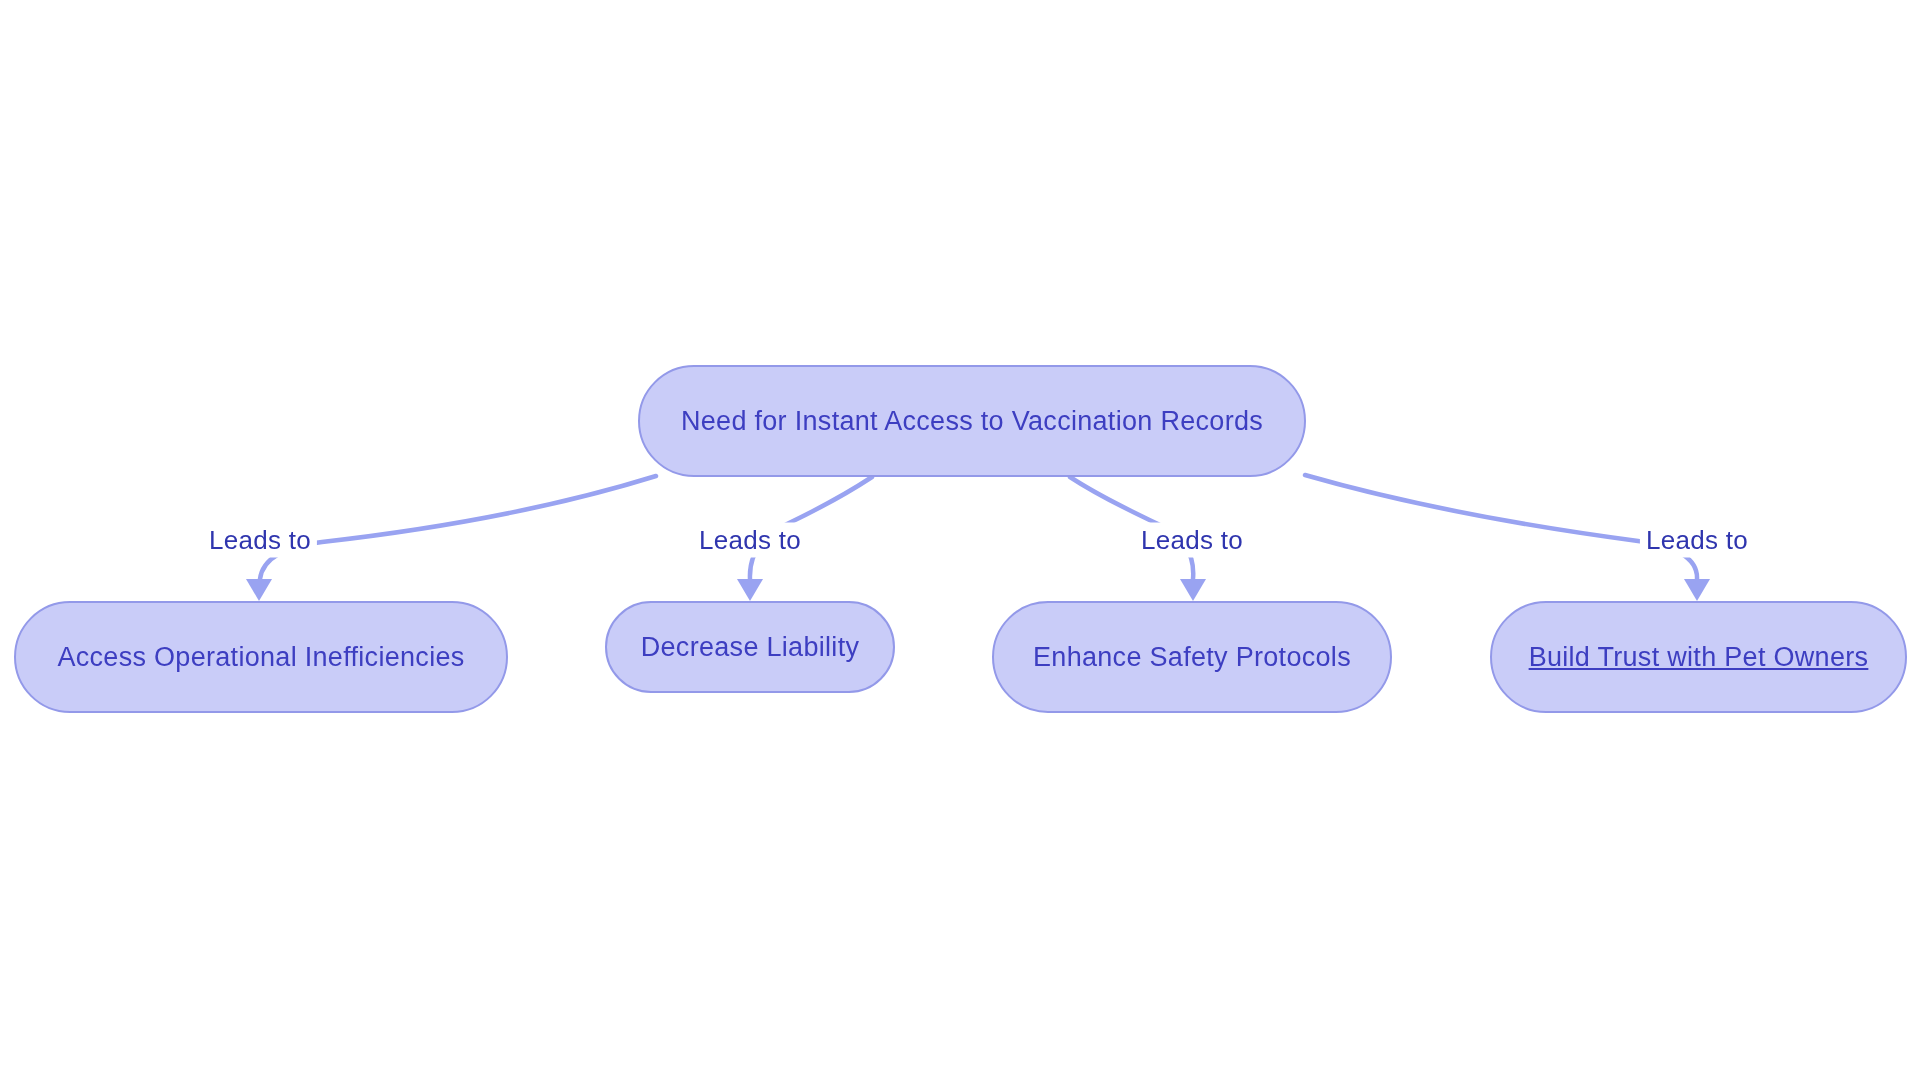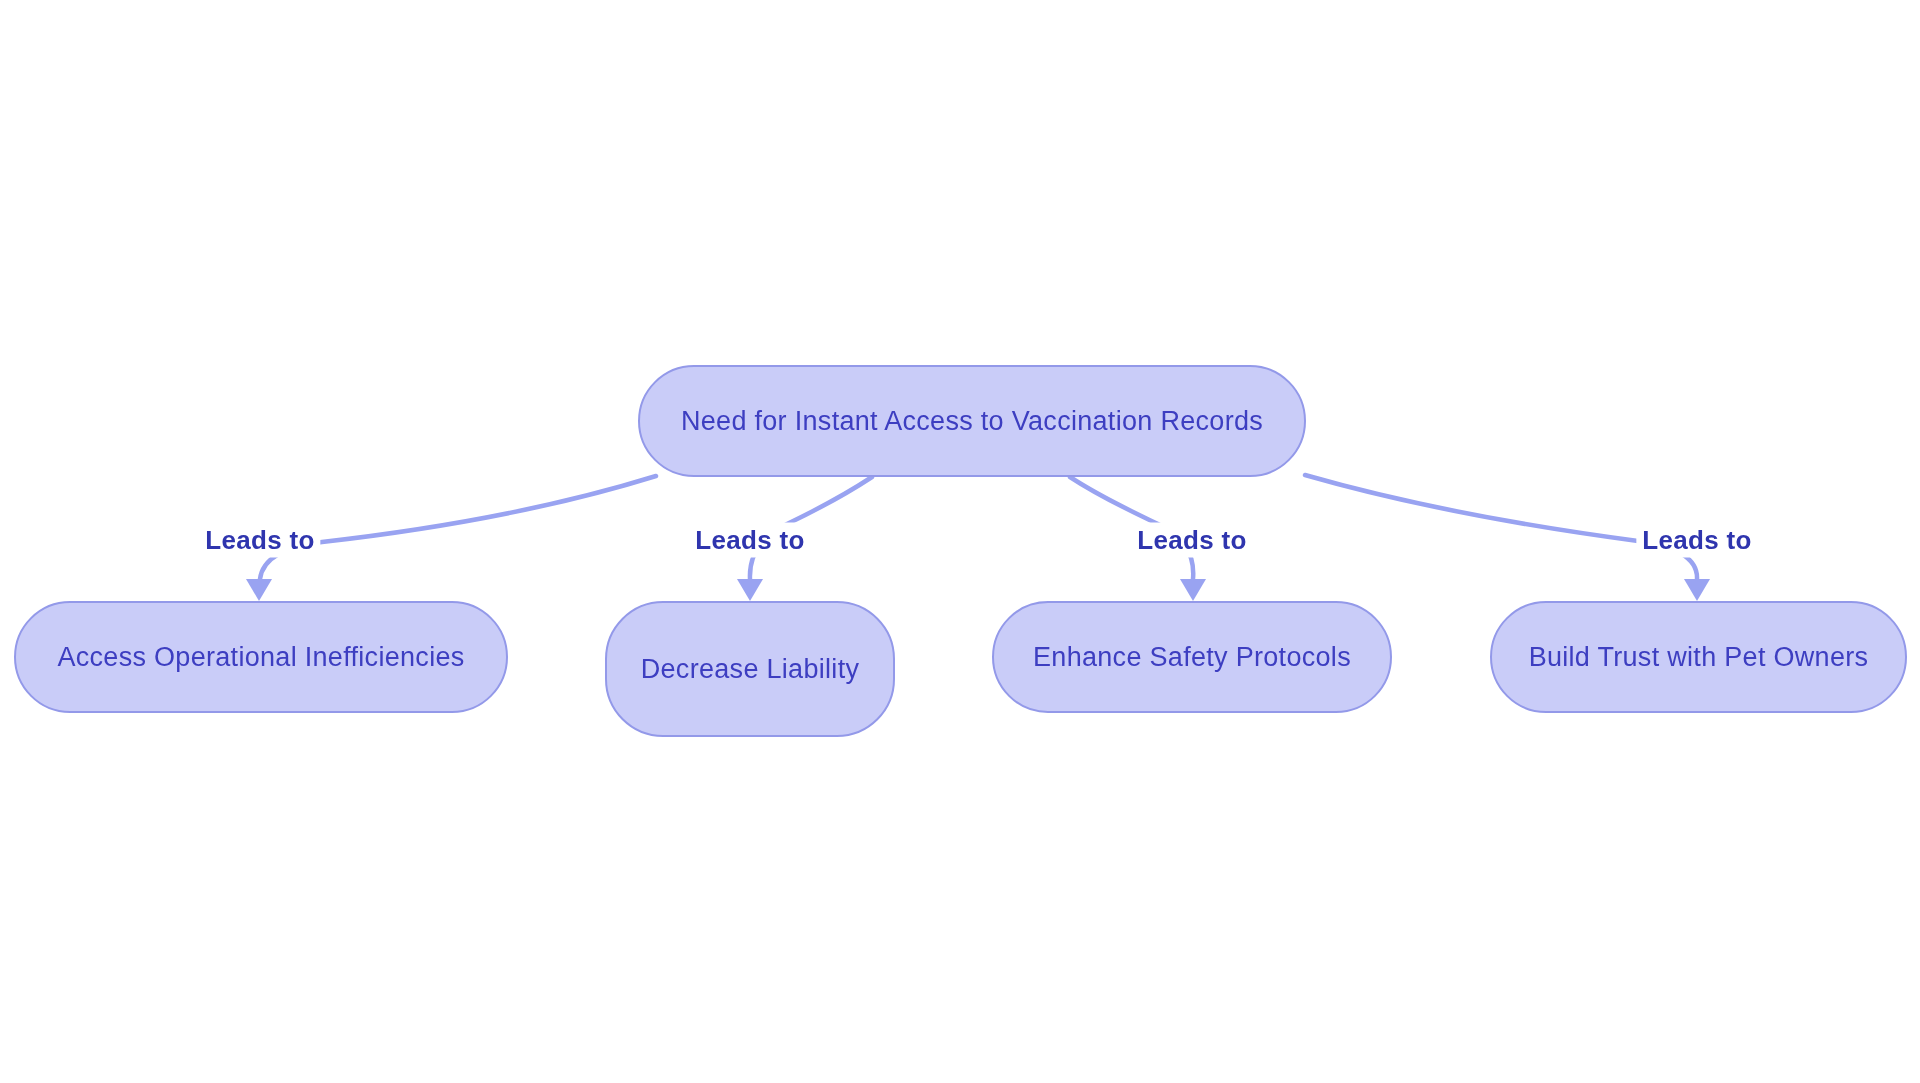--- a/index.html
+++ b/index.html
@@ -34,31 +34,31 @@
     text-align: center;
     color: #3d3ec1;
     font-size: 27px;
     font-weight: 500;
     letter-spacing: 0.3px;
     box-sizing: border-box;
     padding: 0 24px;
   }
   .node-root  { left: 638px;  top: 365px; width: 668px; height: 112px; }
   .node-b     { left: 14px;   top: 601px; width: 494px; height: 112px; }
-  .node-c     { left: 605px;  top: 601px; width: 290px; height: 136px; }
+  .node-c     { left: 605px;  top: 601px; width: 290px; height: 92px; }
   .node-d     { left: 992px;  top: 601px; width: 400px; height: 112px; justify-content: center; }
-  .node-e     { left: 1490px; top: 601px; width: 417px; height: 112px; }
+  .node-e     { left: 1490px; top: 601px; width: 417px; height: 112px; text-decoration: underline; }
   .edge-label {
     position: absolute;
     z-index: 2;
     transform: translate(-50%, -50%);
     background: #ffffff;
     color: #2f35ae;
     font-size: 26px;
-    font-weight: 700;
+    font-weight: 400;
     letter-spacing: 0.3px;
     padding: 2px 6px;
     white-space: nowrap;
   }
   .edge-label-1 { left: 260px;  top: 540px; }
   .edge-label-2 { left: 750px;  top: 540px; }
   .edge-label-3 { left: 1192px; top: 540px; }
   .edge-label-4 { left: 1697px; top: 540px; }
   .edge-path {
     fill: none;

